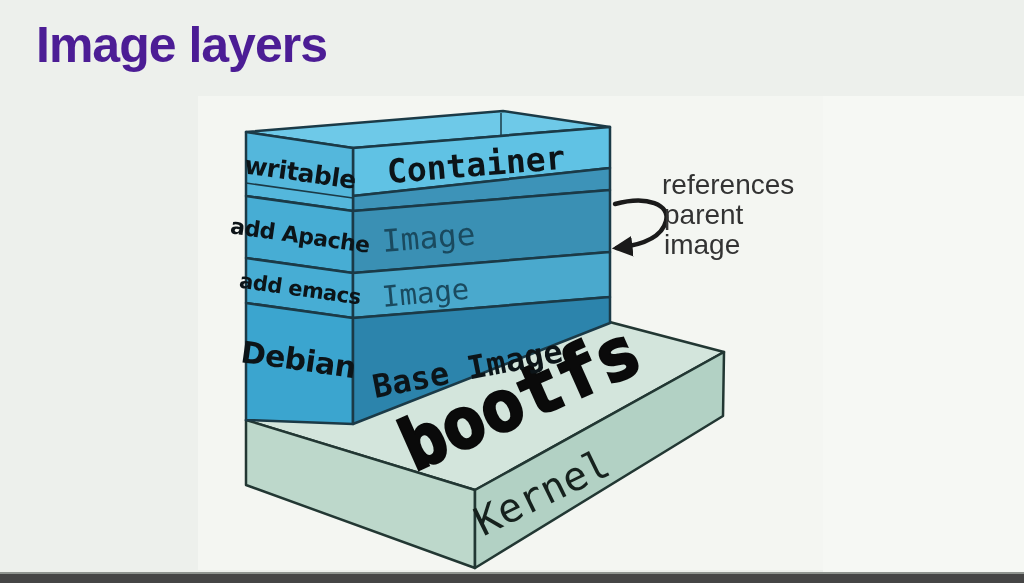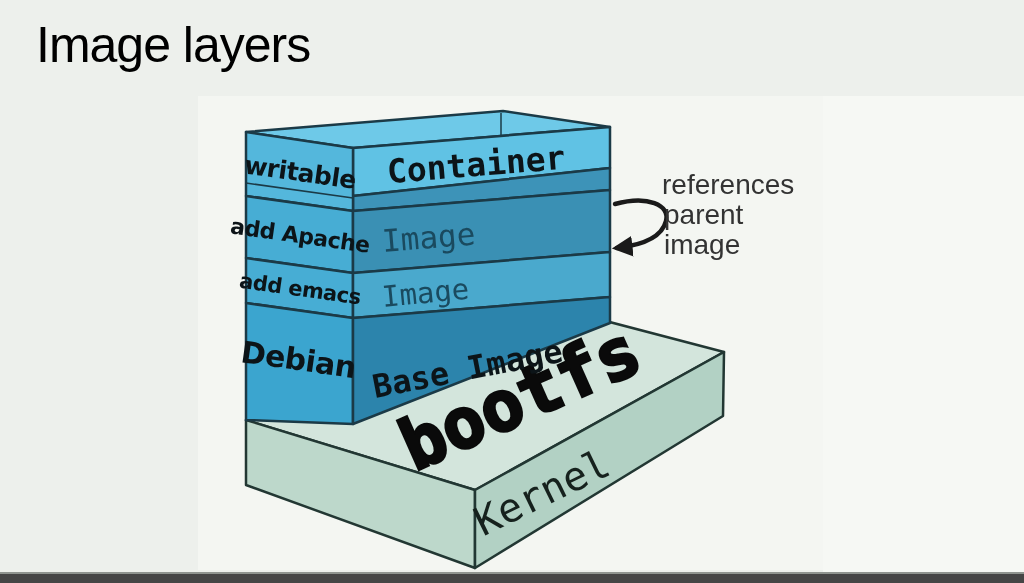--- a/index.html
+++ b/index.html
@@ -12,22 +12,22 @@
   .figure-bg{
     position:absolute;left:198px;top:96px;width:625px;height:474px;
     background:#f4f6f2;
   }
   .right-pane{
     position:absolute;left:823px;top:96px;width:201px;height:477px;
     background:#f6f8f4;
   }
   .slide-title{
     position:absolute;left:36px;top:16px;margin:0;
-    font-size:50px;font-weight:400;letter-spacing:-1px;
-    color:#000000;
+    font-size:50px;font-weight:700;letter-spacing:-1px;
+    color:#4c1d95;
     font-family:"Liberation Sans",sans-serif;
   }
   .diagram{
     position:absolute;left:198px;top:96px;width:625px;height:474px;
   }
   .footer-bar{
     position:absolute;left:0;bottom:0;width:1024px;height:11px;
     background:#454545;border-top:2px solid #8f948f;box-sizing:border-box;
   }
   

